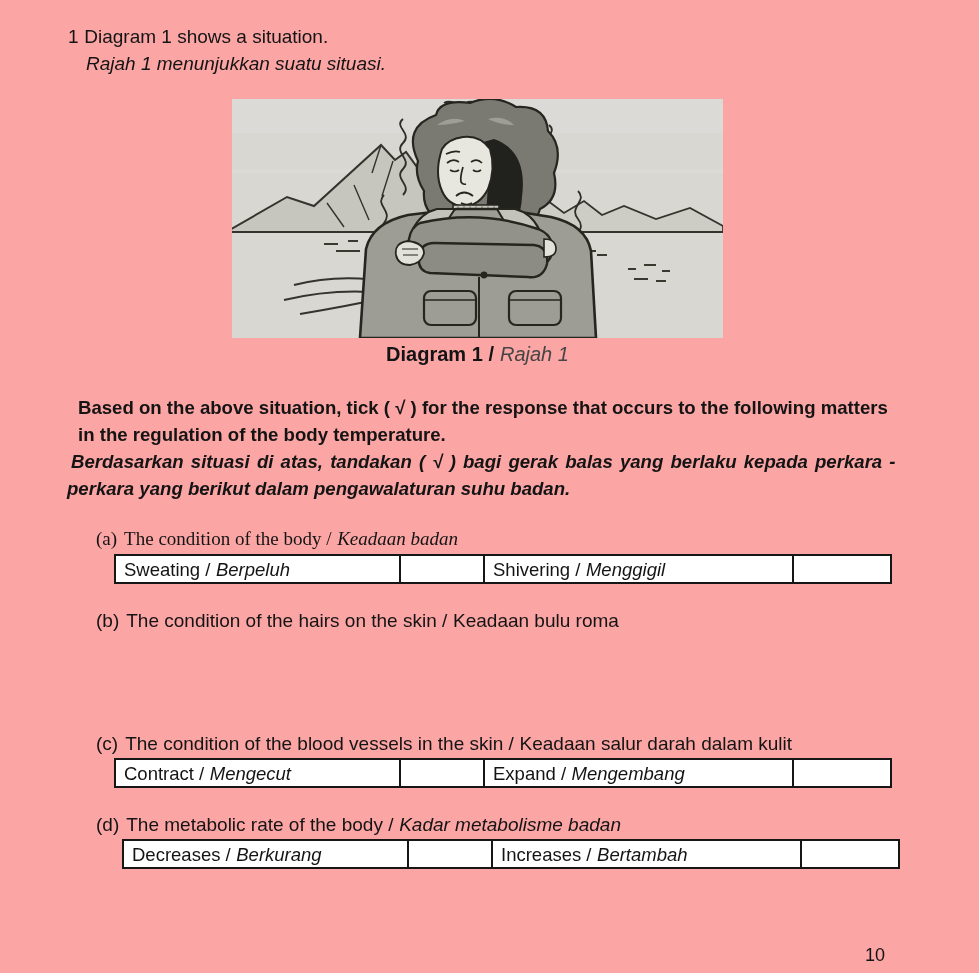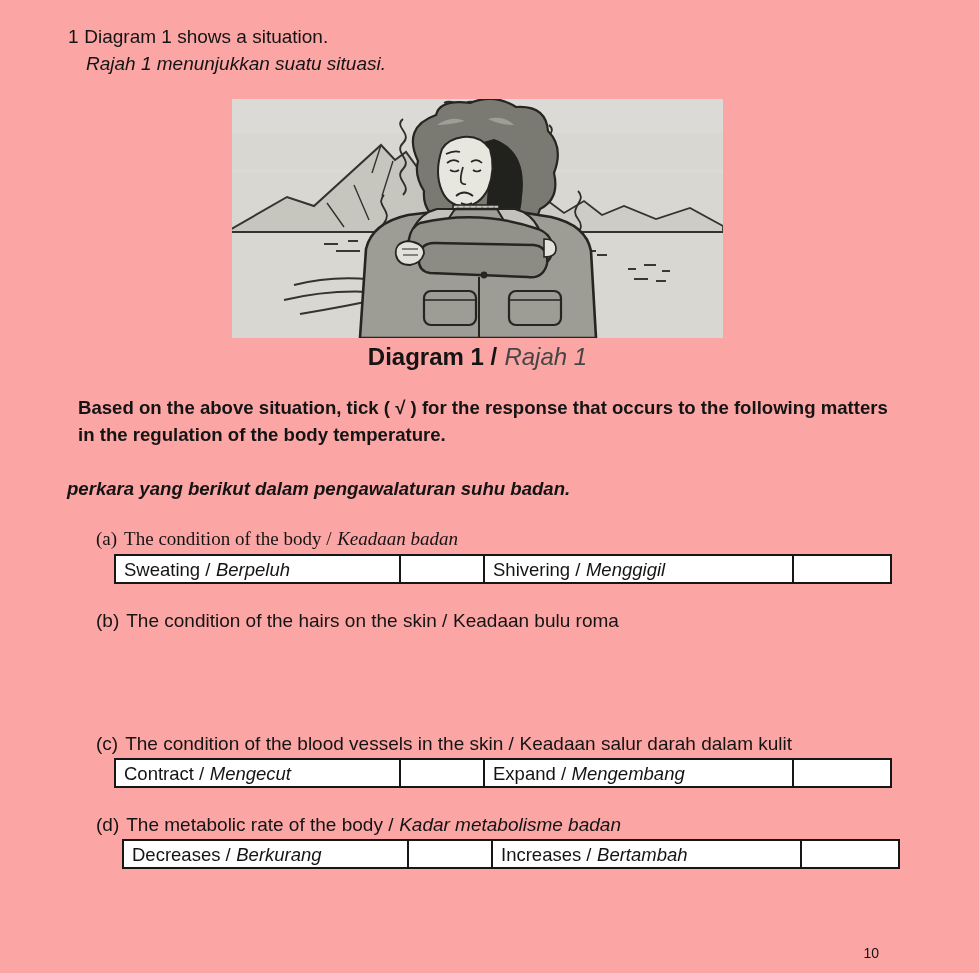--- a/index.html
+++ b/index.html
@@ -14,21 +14,21 @@
   .gap{margin-left:0.30em;}
   .body-text{font-size:19px;line-height:26px;white-space:nowrap;}
 
   
   .crop-head{left:64px;top:0;height:5px;width:200px;overflow:hidden;}
   .crop-head span{display:block;margin-top:-17px;font-weight:bold;font-size:19px;letter-spacing:5px;white-space:nowrap;}
 
   
   .figure{left:232px;top:99px;width:491px;height:239px;background:#d8d7d2;}
   .figure svg{display:block;width:100%;height:100%;}
-  .caption{left:232px;top:343px;width:491px;text-align:center;font-size:24px;}
+  .caption{left:232px;top:343px;width:491px;text-align:center;font-size:20px;}
   .caption .it{color:#454545;}
 
   
   .qtable{
     position:absolute;display:grid;
     grid-template-columns:285px 84px 309px 96px;
     border:2px solid #161616;background:#fff;
   }
   .qtable .cell{
     box-sizing:border-box;border-right:2px solid #161616;
@@ -36,21 +36,21 @@
   }
   .qtable .cell:last-child{border-right:none;}
   .row-short .cell{height:26px;overflow:hidden;white-space:nowrap;}
   .row-tall .cell{height:74px;padding-top:3px;}
   .jline1{word-spacing:6px;white-space:nowrap;}
   .jline2{word-spacing:5px;white-space:nowrap;}
   .sec-head{font-size:19px;white-space:nowrap;}
   .sec-head .lbl{margin-right:7px;}
 
   .marks{right:92px;top:894px;font-size:19px;text-align:right;white-space:nowrap;}
-  .pagenum{right:100px;top:945px;font-size:14px;}
+  .pagenum{right:94px;top:945px;font-size:18px;}
   .instr{font-size:18.6px;white-space:nowrap;font-weight:bold;}
 </style>
 </head>
 <body>
 
 <div class="page">
 
   <div class="abs crop-head">
     <span>LAMPIRAN 3</span>
   </div>
@@ -146,20 +146,21 @@
         <rect x="277" y="192" width="52" height="34" rx="7" fill="none" stroke="#26251f" stroke-width="2.2"></rect>
         <path d="M277,201 h52" stroke="#26251f" stroke-width="1.6"></path>
       </g>
     </svg>
   </div>
 
   <div class="abs caption"><span class="b">Diagram 1 /</span><span class="it gap">Rajah 1</span></div>
 
   <div class="abs instr" style="left:78px;top:397px;">Based on the above situation, tick ( √ ) for the response that occurs to the following matters</div>
   <div class="abs instr" style="left:78px;top:424px;">in the regulation of the body temperature.</div>
+  <div class="abs instr it" style="left:71px;top:451px;word-spacing:2px;">Berdasarkan situasi di atas, tandakan ( √ ) bagi gerak balas yang berlaku kepada perkara -</div>
   <div class="abs instr it" style="left:67px;top:478px;">perkara yang berikut dalam pengawalaturan suhu badan.</div>
 
   <div class="abs sec-head" style="left:96px;top:528px;font-family:Liberation Serif, serif;"><span class="lbl">(a)</span><span>The condition of the body /</span><span class="it gap">Keadaan badan</span></div>
   <div class="qtable row-short" style="left:114px;top:554px;">
     <div class="cell"><span>Sweating /</span><span class="it gap">Berpeluh</span></div>
     <div class="cell"></div>
     <div class="cell"><span>Shivering /</span><span class="it gap">Menggigil</span></div>
     <div class="cell"></div>
   </div>
 

